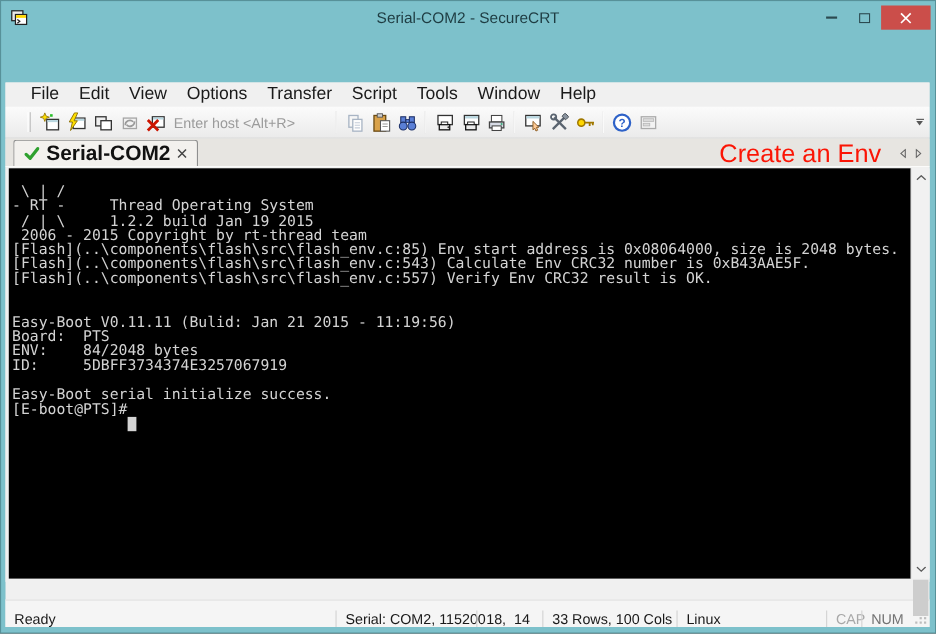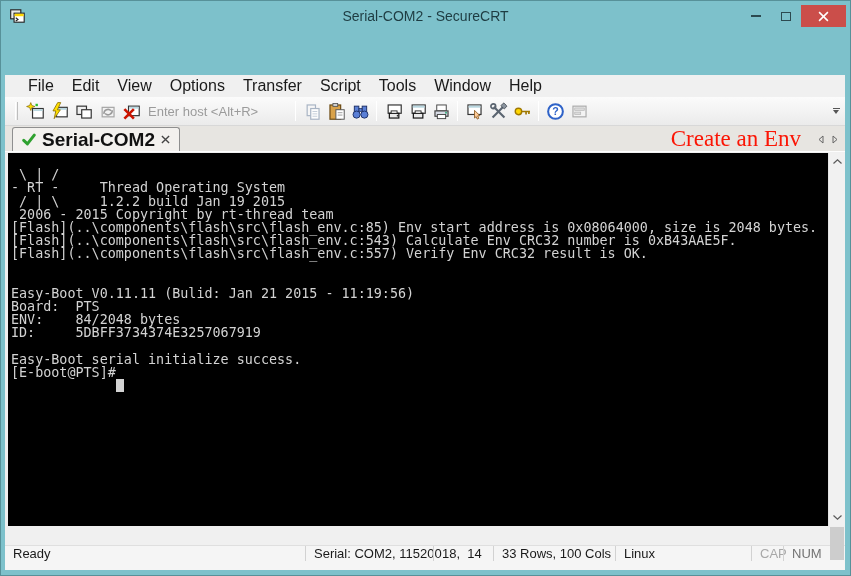--- a/index.html
+++ b/index.html
@@ -17,53 +17,53 @@
   .ctrl-max-box{width:10px;height:9px;border:1px solid #2c4a50;background:transparent;}
   .ctrl-close{width:45px;background:#cb4e4a;}
 
   
   .main{flex:1;min-height:0;margin:0 5px 5px 4px;background:#f0f0f0;display:flex;flex-direction:column;}
 
   .menubar{height:22px;flex:none;display:flex;align-items:center;padding-left:14px;font-size:16px;color:#1a1a1a;background:#f0f0f0;}
   .menu-item{padding:2px 9px;cursor:default;}
 
   .toolbar{height:29px;flex:none;background:linear-gradient(#fbfbfb,#ebebeb);border-bottom:1px solid #d8d8d8;
-           display:flex;align-items:center;padding-left:9px;}
+           display:flex;align-items:center;padding-left:19px;}
   .tgrip{width:3px;height:18px;border-left:1px solid #ffffff;border-right:1px solid #bdbdbd;margin:0 5px 0 1px;}
   .tbtn{width:24px;height:22px;display:flex;align-items:center;justify-content:center;cursor:default;}
   .tsep{width:1px;height:20px;background:#c9c9c9;border-right:1px solid #ffffff;margin:0 4px;}
   .host{width:148px;height:20px;border:none;background:transparent;font:13px "Liberation Sans",sans-serif;color:#333;padding:0 5px;outline:none;}
   .host::placeholder{color:#9b9b9b;opacity:1;}
   .overflow{margin-left:auto;margin-right:3px;width:12px;display:flex;flex-direction:column;align-items:center;gap:1px;}
   .overflow .bar{width:7px;height:1px;background:#555;}
   .overflow .tri{width:0;height:0;border-left:3.5px solid transparent;border-right:3.5px solid transparent;border-top:4px solid #555;}
 
   
   .tabbar{height:26px;flex:none;position:relative;background:#e7e5e1;border-bottom:1px solid #fdfdfd;
           display:flex;align-items:flex-end;padding-left:7px;}
   .tab{height:24px;background:#f3f1ee;border:1px solid #8f8f8f;border-bottom:none;border-radius:3px 3px 0 0;
        display:flex;align-items:center;gap:6px;padding:0 9px;font-size:19px;font-weight:bold;color:#111;cursor:default;}
   .tab-close{display:flex;align-items:center;}
-  .annotation{position:absolute;right:44px;top:0;font-size:23px;line-height:26px;color:#fb1505;white-space:nowrap;font-family:Liberation Serif, serif;}
+  .annotation{position:absolute;right:44px;top:0;font-size:23px;line-height:26px;color:#fb1505;white-space:nowrap;}
   .tabarrows{position:absolute;right:7px;bottom:7px;display:flex;gap:8px;}
 
   
   .termwrap{flex:1;min-height:0;display:flex;background:#f0f0f0;padding:1px 0 3px 3px;}
   .terminal{flex:1;min-width:0;background:#000;color:#d3d3d3;font:13.4px/13.2px "DejaVu Sans Mono",monospace;
             padding:2px 0 0 3px;position:relative;overflow:hidden;cursor:text;}
   .tline{white-space:pre;height:13.2px;}
   .cursor{position:absolute;left:calc(3px + 13ch);top:calc(2px + 17*13.2px);width:1ch;height:13px;background:#d3d3d3;}
 
   .scrollbar{width:17px;flex:none;background:#f1f1f1;border-left:1px solid #e4e4e4;position:relative;}
   .sb-btn{position:absolute;left:0;right:0;height:17px;display:flex;align-items:center;justify-content:center;}
   .sb-up{top:0;} .sb-down{bottom:0;}
   .sb-thumb{position:absolute;left:1px;right:1px;top:374px;height:33px;background:#cdcdcd;}
 
   
-  .statusbar{height:25px;flex:none;background:#f5f5f5;border-top:1px solid #dfdfdf;display:flex;align-items:flex-start;
+  .statusbar{height:25px;flex:none;background:#f5f5f5;border-top:1px solid #dfdfdf;display:flex;align-items:flex-end;
              font-size:13px;color:#1a1a1a;margin-top:16px;}
   .seg{display:flex;align-items:center;padding:0 8px;border-left:1px solid #d2d2d2;white-space:pre;}
   .seg-ready{flex:1;border-left:none;}
   .seg-serial{width:128px;} .seg-pos{width:60px;} .seg-size{width:122px;} .seg-emu{width:80px;}
   .seg-blank{width:56px;} .seg-cap{width:32px;color:#a8a8a8;} .seg-num{width:38px;color:#737373;}
   .seg-grip{width:24px;border-left:none;display:flex;align-items:flex-end;justify-content:flex-end;padding:0 2px 2px 0;}
 </style>
 </head>
 <body>
 

